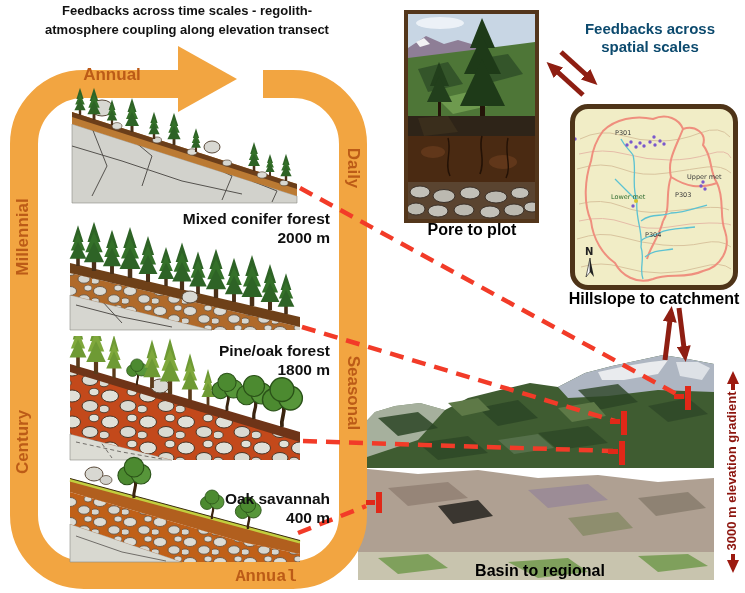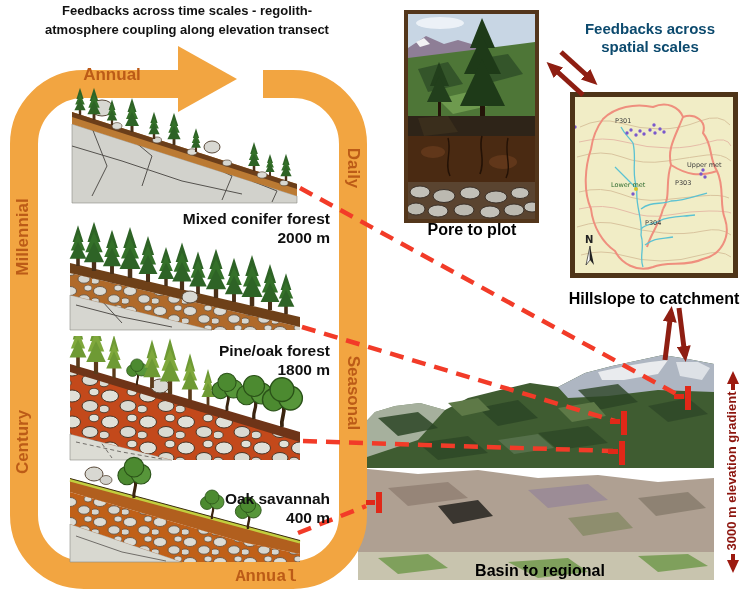--- a/index.html
+++ b/index.html
@@ -224,21 +224,21 @@
       <ellipse cx="112" cy="179" rx="9" ry="5.5" fill="#C2C0B8" stroke="#3A3028" stroke-width="1"></ellipse>
       <ellipse cx="8" cy="195" rx="9" ry="6" fill="#BBB9B0" stroke="#3A3028" stroke-width="1"></ellipse>
       <ellipse cx="30" cy="197" rx="10" ry="6" fill="#C2C0B8" stroke="#3A3028" stroke-width="1"></ellipse>
       <ellipse cx="56" cy="196" rx="10" ry="6" fill="#BBB9B0" stroke="#3A3028" stroke-width="1"></ellipse>
       <ellipse cx="82" cy="198" rx="10" ry="6" fill="#C2C0B8" stroke="#3A3028" stroke-width="1"></ellipse>
       <ellipse cx="106" cy="196" rx="10" ry="6" fill="#BBB9B0" stroke="#3A3028" stroke-width="1"></ellipse>
       <ellipse cx="124" cy="193" rx="8" ry="5" fill="#C2C0B8" stroke="#3A3028" stroke-width="1"></ellipse>
     </svg>
   </div>
 
-  <div class="abs img-frame map-frame" style="left:570px; top:92px; width:168px; height:186px; background:#F1EDC6;">
+  <div class="abs img-frame map-frame" style="left:570px; top:104px; width:168px; height:186px; background:#F1EDC6;border-radius:18px;">
     <svg width="158" height="176" viewBox="0 0 158 176">
       <g stroke="#D9C49E" stroke-width="1" fill="none">
         <path d="M5,30 q20,-10 40,-4 t40,6 t40,-8 t30,4"></path>
         <path d="M2,60 q25,-8 45,0 t45,4 t40,-6 t24,6"></path>
         <path d="M4,95 q22,-6 42,2 t40,6 t40,-4 t28,2"></path>
         <path d="M2,130 q24,-8 44,-2 t42,8 t40,-2 t28,4"></path>
         <path d="M6,158 q20,-6 40,0 t40,6 t40,-6 t30,2"></path>
       </g>
       <g stroke="#E6BCA8" stroke-width="1" fill="none">
         <path d="M4,45 q24,-6 46,0 t44,6 t40,-6 t22,4"></path>

